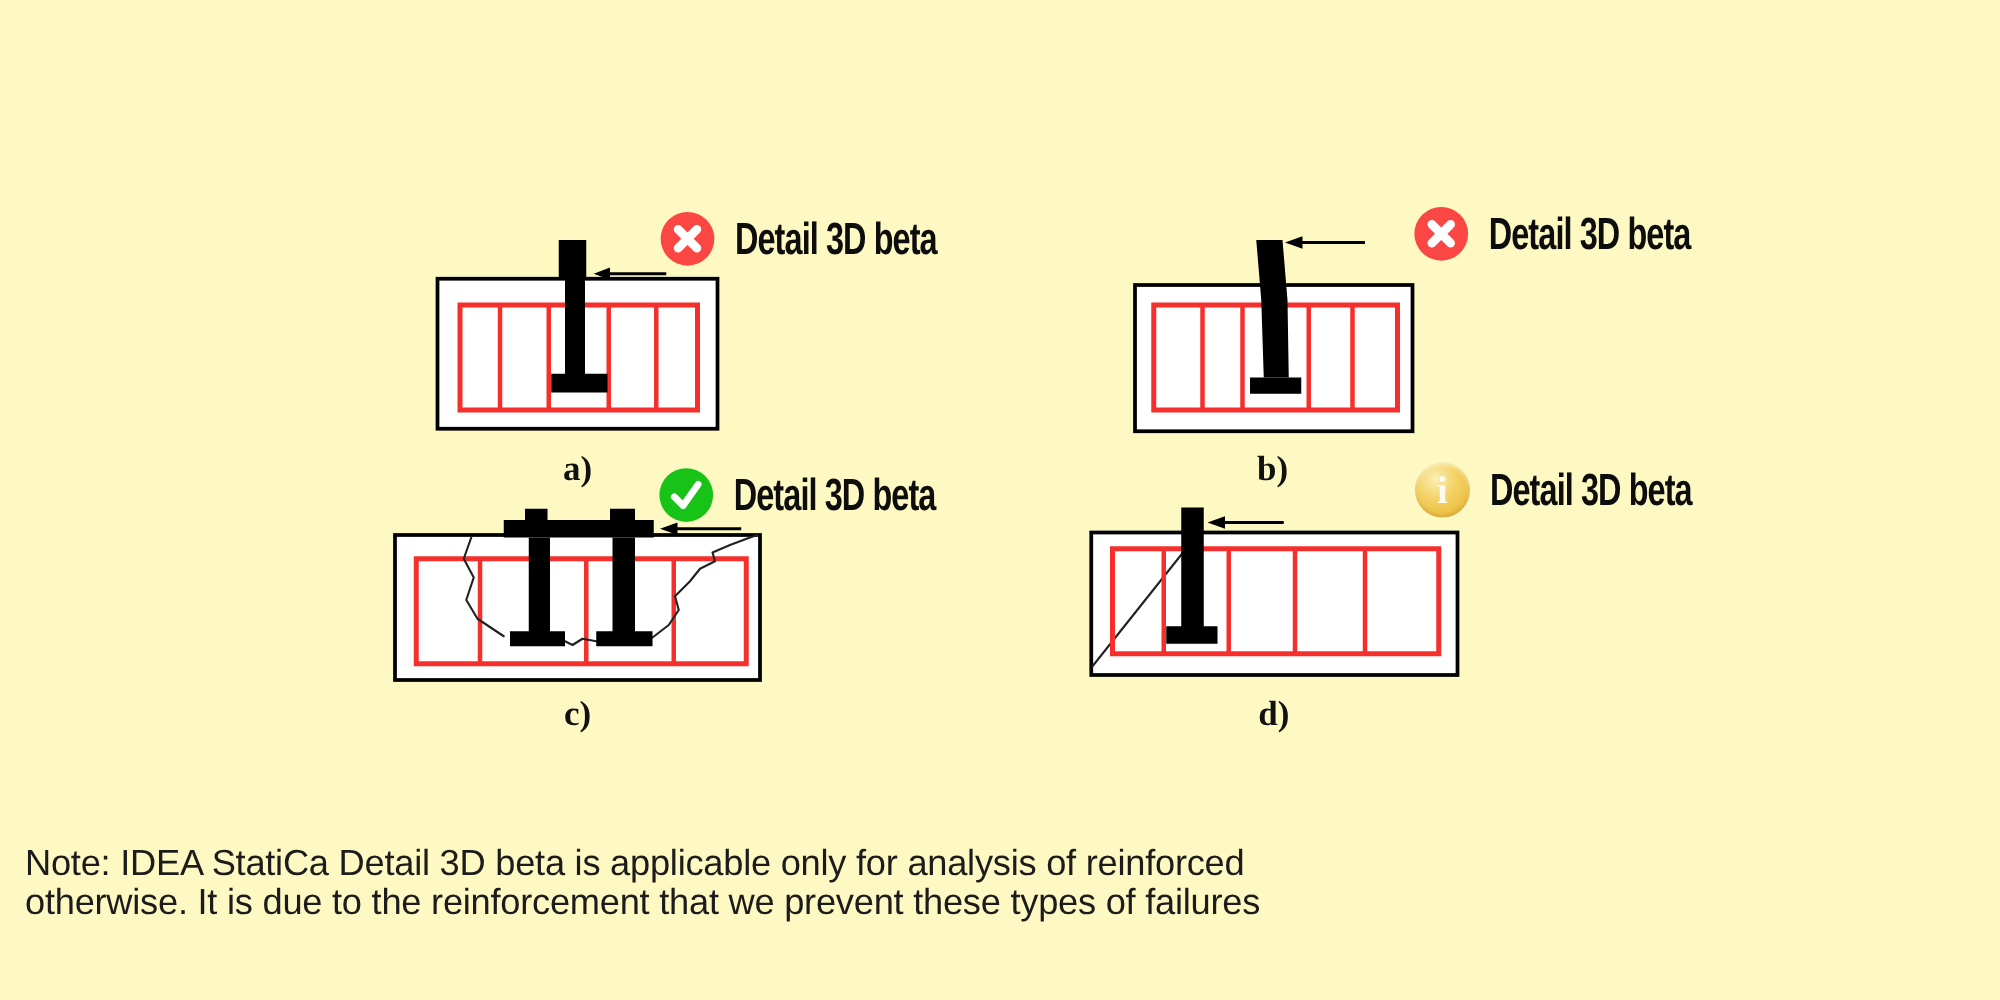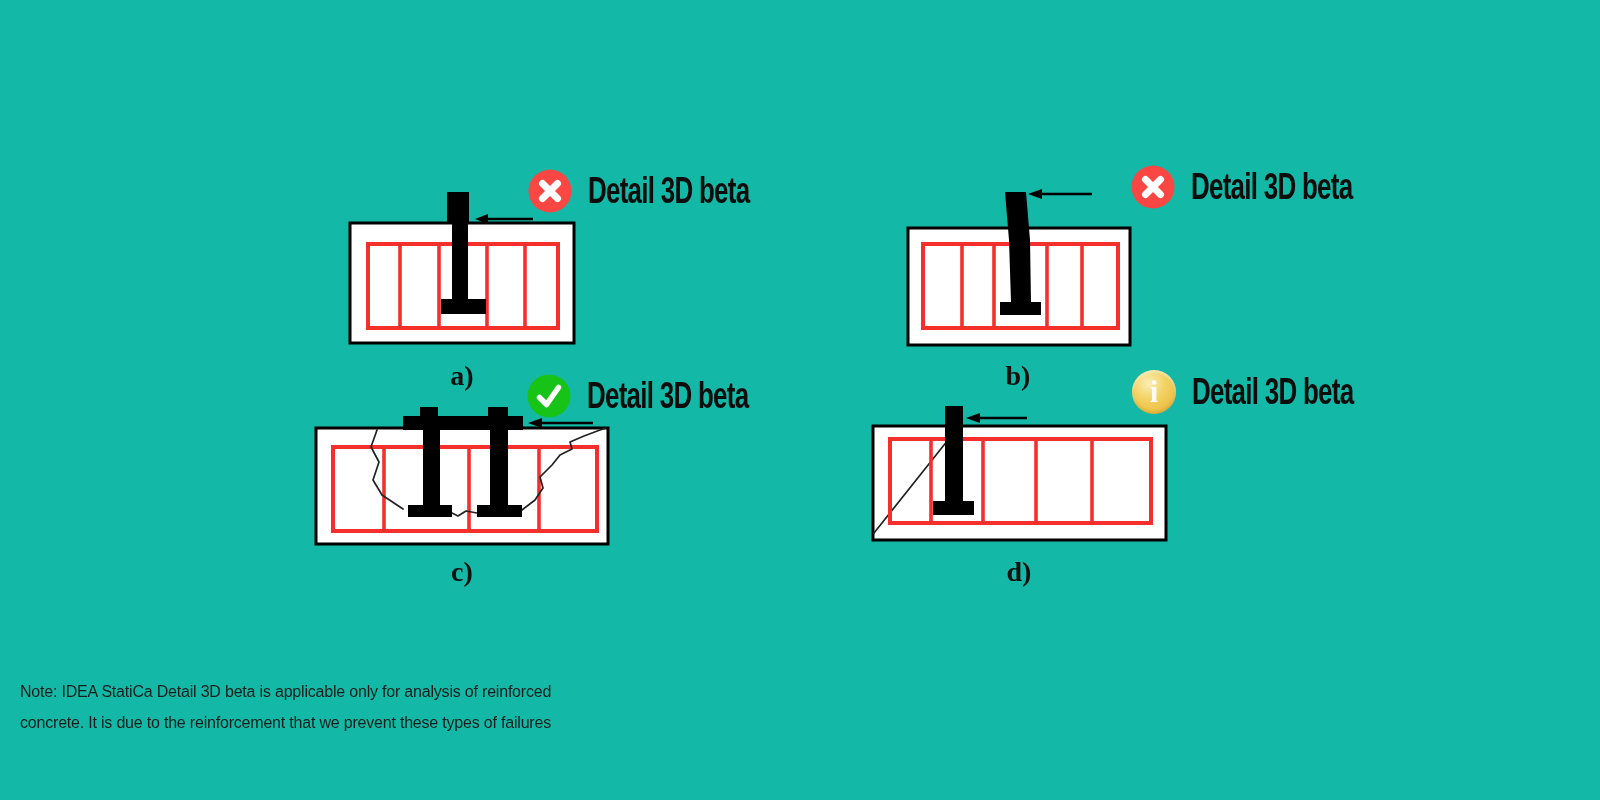--- a/index.html
+++ b/index.html
@@ -8,21 +8,21 @@
     --crack:#222222;
     --status-red:#fb4743;
     --status-green:#17c317;
     --status-gold:#eec045;
   }
   *{margin:0;padding:0;box-sizing:border-box;}
   html,body{background:#ffffff;}
   #stage{
     position:relative;
     width:1600px;height:800px;
-    background:#14b8a6;
+    background:#fef9c3;
     overflow:hidden;
     font-family:"Liberation Sans",sans-serif;
   }
   .fig{position:absolute;}
   .blk{stroke:var(--ink);stroke-width:3;fill:#ffffff;}
   .rebar{stroke:var(--rebar-red);stroke-width:4;fill:none;}
   .rebar-line{stroke:var(--rebar-red);stroke-width:3.6;fill:none;}
   .steel{fill:var(--ink);stroke:none;}
   .crack{stroke:var(--crack);stroke-width:1.7;fill:none;stroke-linejoin:round;stroke-linecap:round;}
   .arrow-line{stroke:var(--ink);stroke-width:2.3;fill:none;}
@@ -60,21 +60,21 @@
   }
   .caption{
     position:absolute;width:90px;text-align:center;
     font-family:"Liberation Serif",serif;
     font-weight:700;font-size:28px;line-height:30px;
     color:#111111;
   }
   .note{
     position:absolute;left:20px;top:676px;
     font-family:"Liberation Sans",sans-serif;
-    font-size:16px;line-height:31px;
+    font-size:29px;line-height:31px;
     color:#1c1c1c;
     letter-spacing:-0.2px;
   }
 </style>
 </head>
 <body>
 
 <div id="stage">
 
   <svg class="fig" style="left:340px;top:185px" width="280" height="165" viewBox="0 0 280 165">
@@ -211,16 +211,16 @@
     <span class="stext">Detail 3D beta</span>
   </div>
 
   <div class="caption" style="left:417px;top:361px">a)</div>
   <div class="caption" style="left:973px;top:361px">b)</div>
   <div class="caption" style="left:417px;top:557px">c)</div>
   <div class="caption" style="left:974px;top:557px">d)</div>
 
   <div class="note">
     <div>Note: IDEA StatiCa Detail 3D beta is applicable only for analysis of reinforced</div>
-    <div>concrete. It is due to the reinforcement that we prevent these types of failures</div>
+    <div>otherwise. It is due to the reinforcement that we prevent these types of failures</div>
   </div>
 
 </div>
 
 </body></html>

